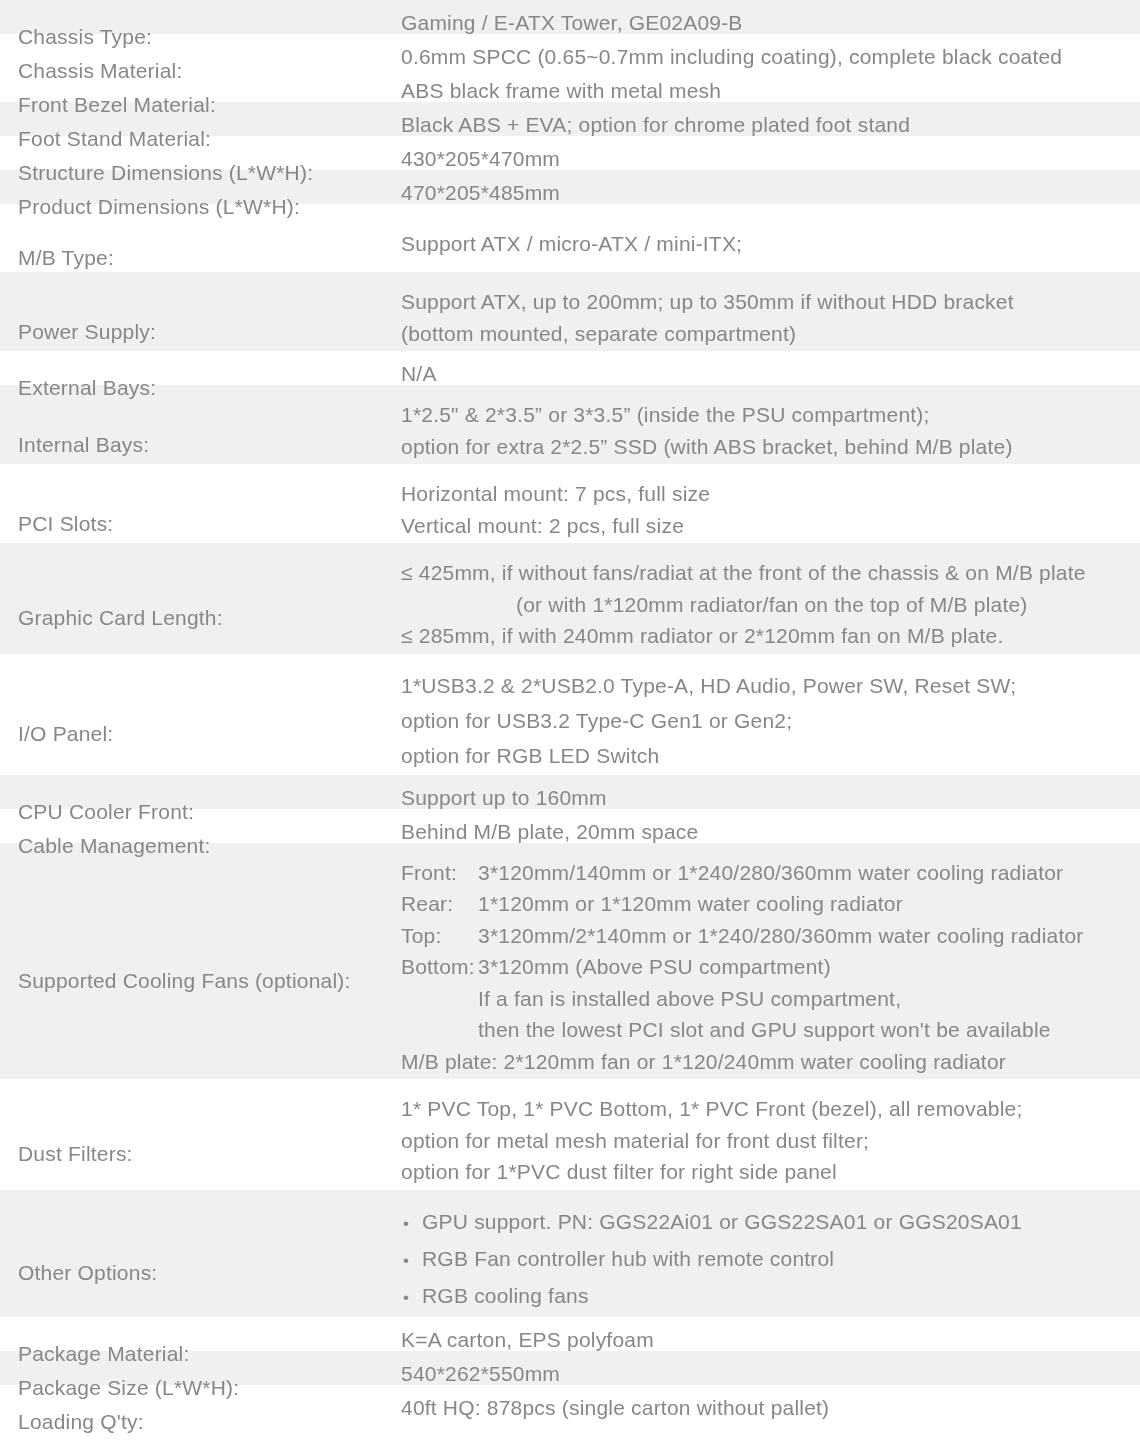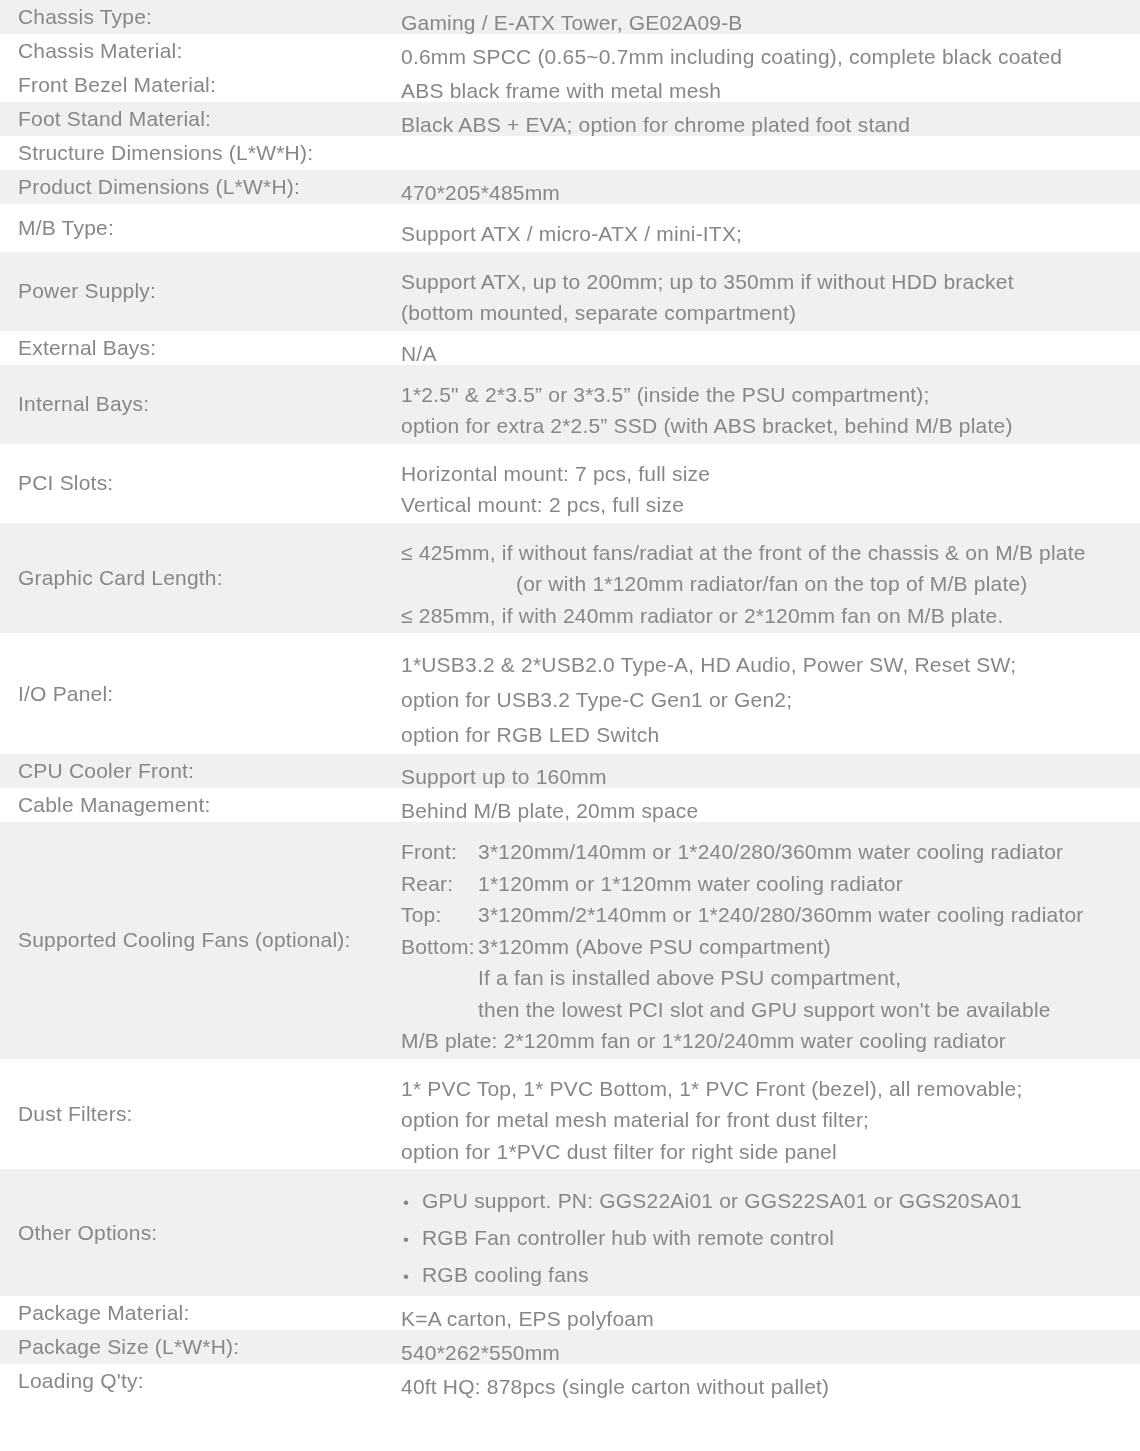--- a/index.html
+++ b/index.html
@@ -20,20 +20,21 @@
     box-sizing: border-box;
   }
   .row.shaded { background: var(--shade-color, #f0f0f0); }
   .row.white  { background: #ffffff; }
   .row.single { height: 34px; }
   .row.multi  { padding-top: 2px; padding-bottom: 2px; }
   .label {
     flex: 0 0 383px;
     width: 383px;
     white-space: nowrap;
+    margin-top: 40px;
   }
   .value {
     flex: 1 1 auto;
     white-space: nowrap;
     min-width: 0;
     margin-top: 12px;
   }
   .line { line-height: 31.5px; }
   .row.single .line { line-height: 34px; }
   .row.spacious .line { line-height: 35px; }
@@ -74,20 +75,23 @@
         </div>
       </div>
       <div class="row shaded single">
         <div class="label">Foot Stand Material:</div>
         <div class="value">
           <div class="line"><span>Black ABS + EVA; option for chrome plated foot stand</span></div>
         </div>
       </div>
       <div class="row white single">
         <div class="label">Structure Dimensions (L*W*H):</div>
+        <div class="value">
+          <div class="line"><span>430*205*470mm</span></div>
+        </div>
       </div>
       <div class="row shaded single">
         <div class="label">Product Dimensions (L*W*H):</div>
         <div class="value">
           <div class="line"><span>470*205*485mm</span></div>
         </div>
       </div>
       <div class="row white multi">
         <div class="label">M/B Type:</div>
         <div class="value">

